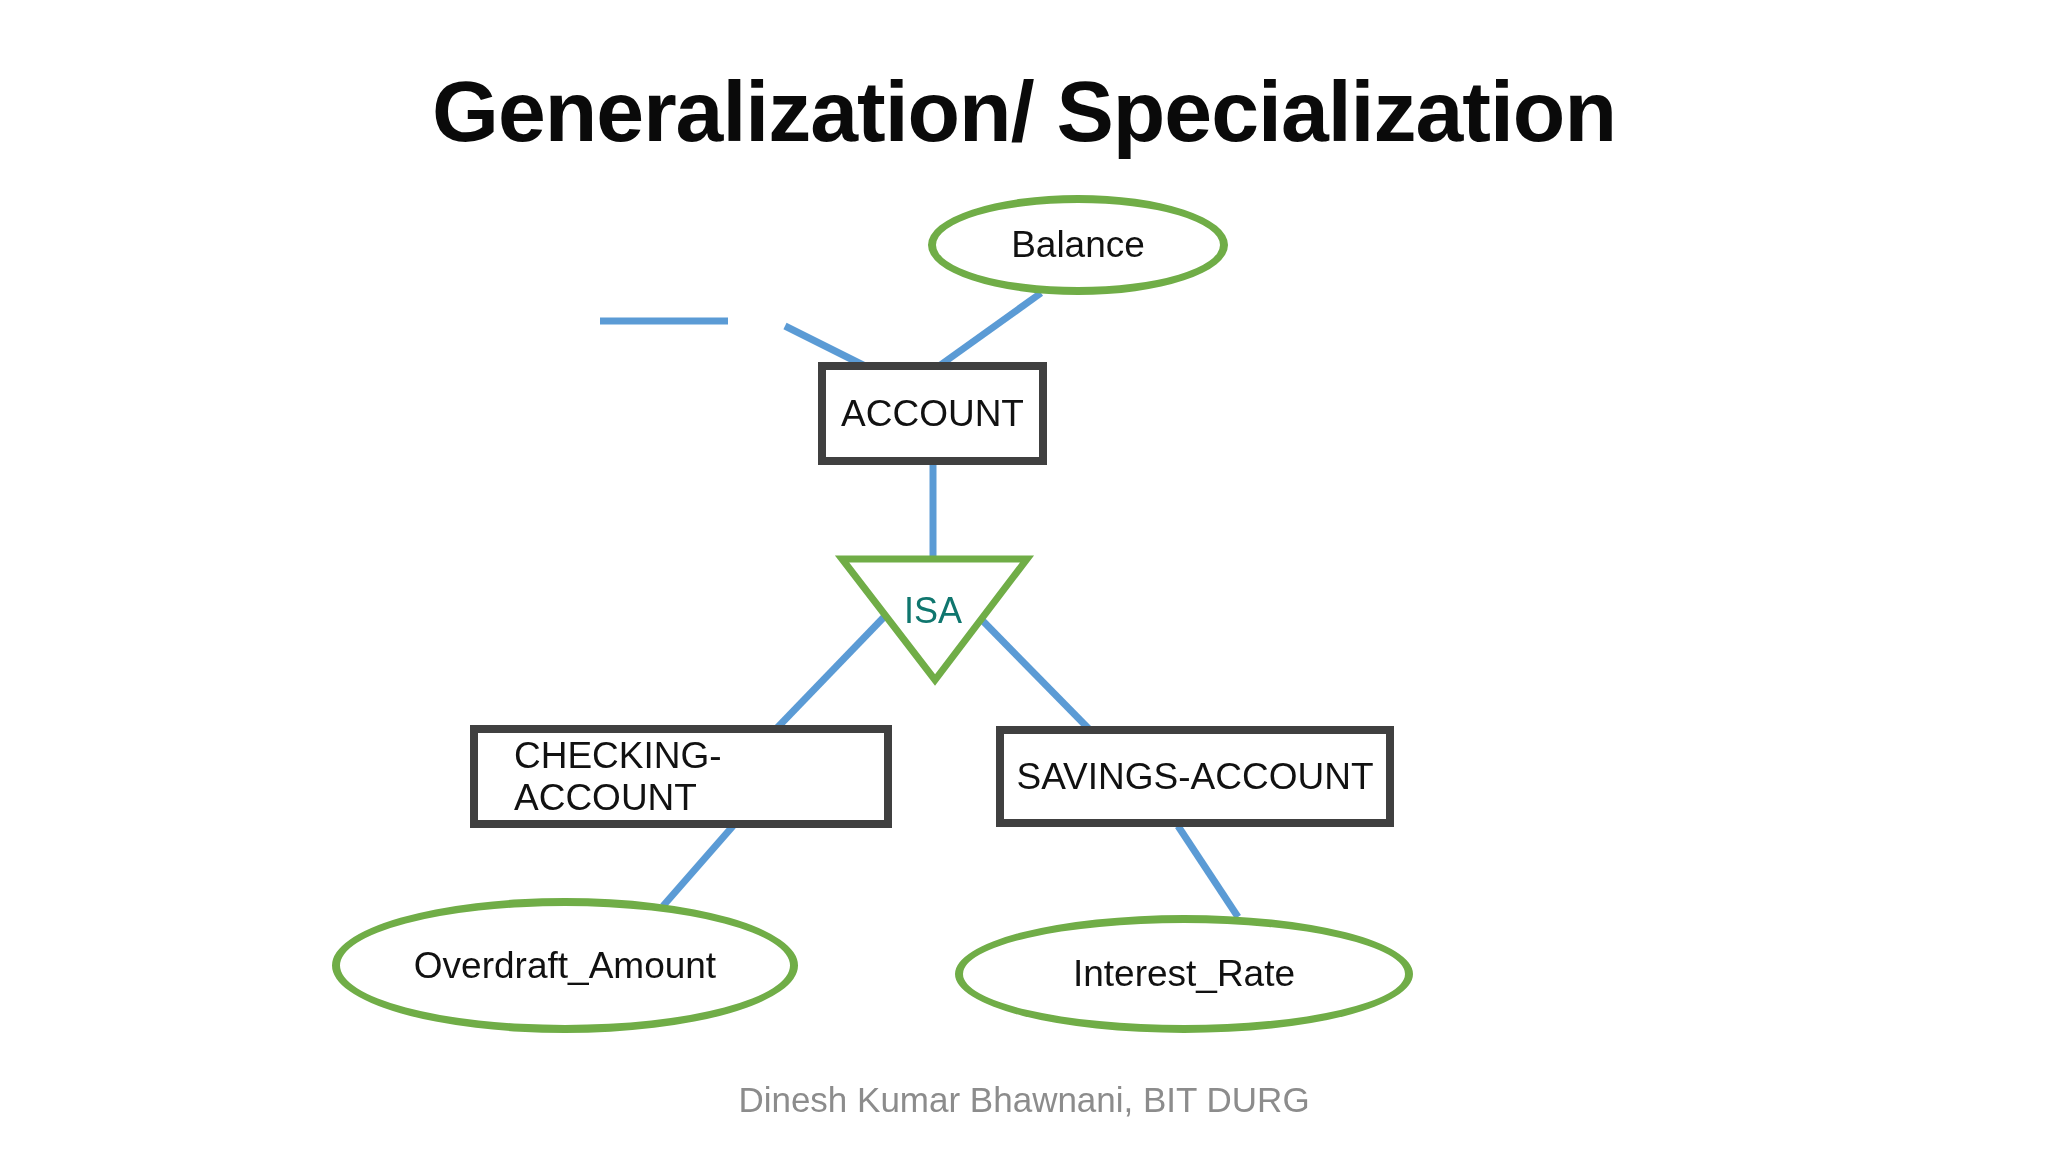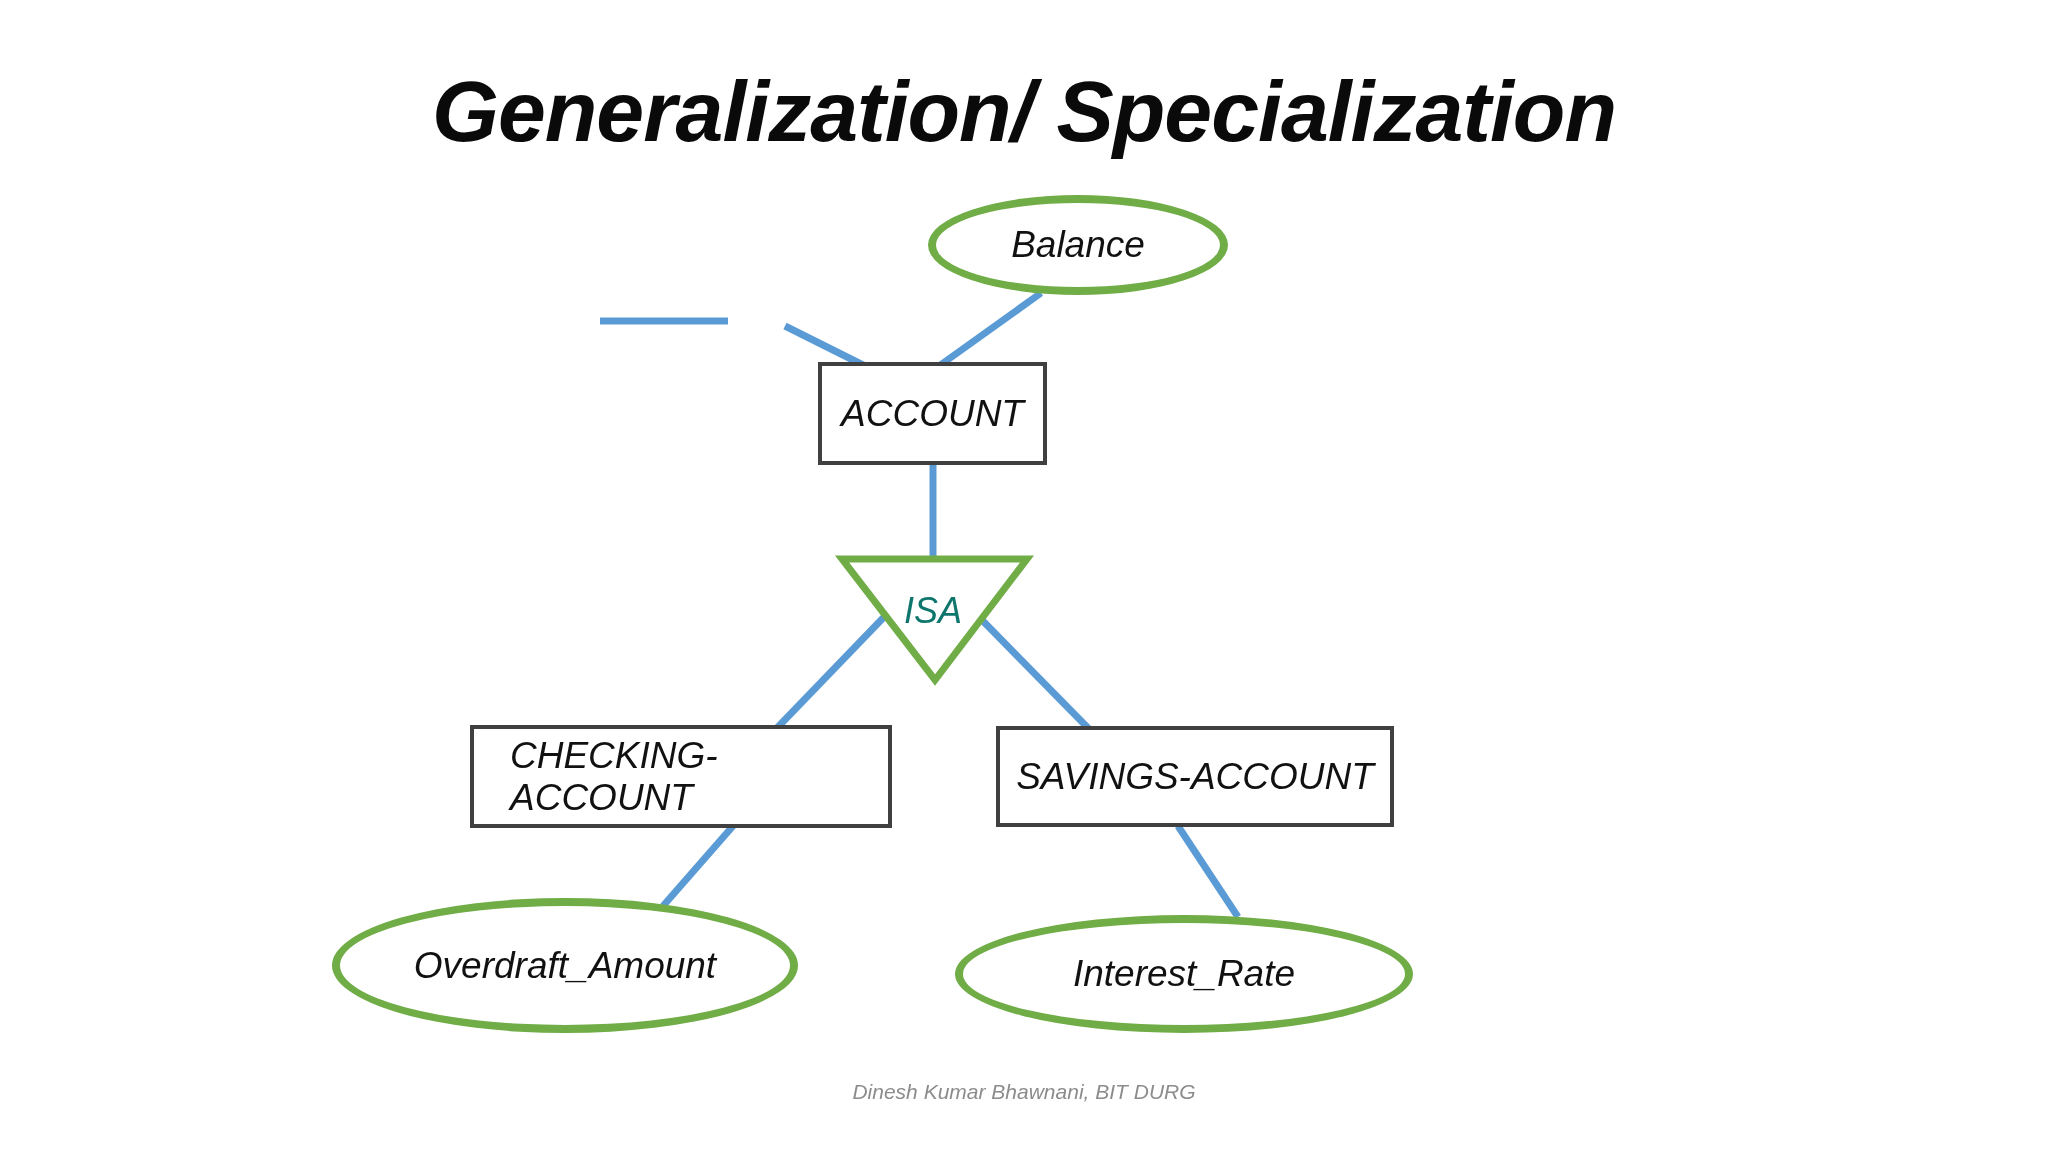--- a/index.html
+++ b/index.html
@@ -6,21 +6,20 @@
   body {
     width: 2048px; height: 1152px;
     background: #ffffff;
     font-family: "Liberation Sans", sans-serif;
     overflow: hidden;
   }
   #slide {
     position: relative;
     width: 2048px; height: 1152px;
     background: #ffffff;
-    font-style: italic;
   }
   .slide-title {
     position: absolute;
     left: 0; top: 62px; width: 2048px;
     text-align: center;
     font-size: 86px;
     font-weight: 700;
     color: #0a0a0a;
     letter-spacing: -1px;
   }
@@ -32,21 +31,21 @@
   .shape {
     position: absolute;
     display: flex;
     align-items: center;
     justify-content: center;
     background: #ffffff;
     box-sizing: border-box;
     color: #111111;
     font-size: 37px;
   }
-  .entity { border: 4px solid #404040; }
+  .entity { border: 8px solid #404040; }
   .attr   { border: 8px solid #70AD47; border-radius: 50%; }
 
   .ent-account  { left: 818px;  top: 362px; width: 229px; height: 103px; }
   .ent-checking { left: 470px;  top: 725px; width: 422px; height: 103px; padding-left: 36px; }
   .ent-savings  { left: 996px;  top: 726px; width: 398px; height: 101px; }
 
   .attr-accno    { left: 502px;  top: 235px; width: 325px; height: 107px; }
   .attr-balance  { left: 928px;  top: 195px; width: 300px; height: 100px; }
   .attr-overdraft{ left: 332px;  top: 898px; width: 466px; height: 135px; }
   .attr-interest { left: 955px; top: 915px; width: 458px; height: 118px; }
@@ -57,21 +56,21 @@
     position: absolute;
     left: 873px; top: 588px; width: 120px; height: 46px;
     display: flex; align-items: center; justify-content: center;
     font-size: 36px;
     color: #0f766e;
   }
   .slide-footer {
     position: absolute;
     left: 0; top: 1080px; width: 2048px;
     text-align: center;
-    font-size: 21px;
+    font-size: 35px;
     color: #8C8C8C;
   }
 </style>
 </head>
 <body>
 
 <div id="slide">
 
   <div class="slide-title">Generalization/ Specialization</div>
 

